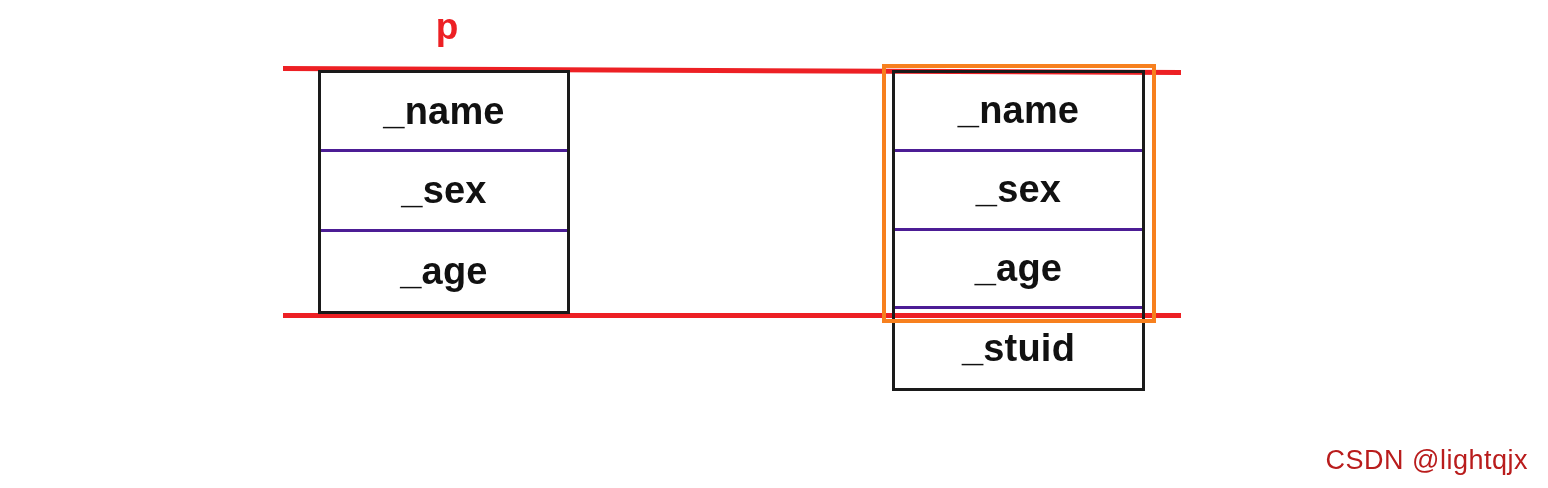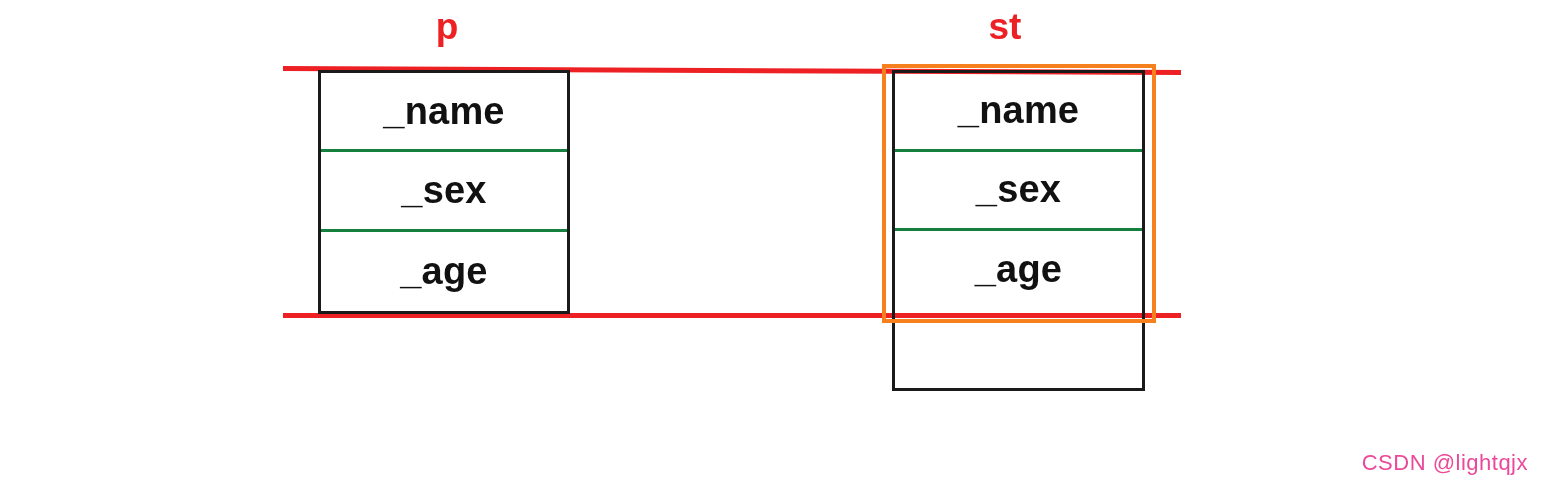--- a/index.html
+++ b/index.html
@@ -42,21 +42,21 @@
   .field-row {
     box-sizing: border-box;
     width: 100%;
     display: flex;
     align-items: center;
     justify-content: center;
     font-size: 38px;
     font-weight: 600;
     color: #111111;
     letter-spacing: 0.2px;
-    border-bottom: 3px solid #15803d;
+    border-bottom: 3px solid #4c1d95;
   }
   .field-row:last-child { border-bottom: none; }
 
   
   #box-p  { left: 318px; top: 70px;  width: 252px; height: 244px; }
   #box-p  .field-row { height: 33.33%; }
 
   
   #box-st { left: 892px; top: 70px;  width: 253px; height: 321px; }
   #box-st .field-row { height: 25%; }
@@ -98,49 +98,49 @@
     color: #ED2024;
     white-space: nowrap;
     font-family: "DejaVu Sans", "Liberation Sans", sans-serif;
   }
 
   
   #watermark {
     position: absolute;
     right: 20px;
     bottom: 12px;
-    font-size: 22px;
-    color: #ec4899;
+    font-size: 27px;
+    color: #b91c1c;
     letter-spacing: 0.5px;
     white-space: nowrap;
     user-select: none;
   }
 </style>
 </head>
 <body>
 
 <div id="canvas">
 
   <div class="class-label" id="label-p">p</div>
 
-  <div class="class-label" id="label-st">st</div>
 
   <div class="slice-line" id="slice-top"></div>
   <div class="slice-line" id="slice-bottom"></div>
 
   <div class="obj-box" id="box-p">
     <div class="field-row">_name</div>
     <div class="field-row">_sex</div>
     <div class="field-row">_age</div>
   </div>
 
   <div class="obj-box" id="box-st">
     <div class="field-row">_name</div>
     <div class="field-row">_sex</div>
     <div class="field-row">_age</div>
+    <div class="field-row">_stuid</div>
   </div>
 
   <div id="highlight-base"></div>
 
 
   <div id="watermark">CSDN @lightqjx</div>
 
 </div>
 
 </body></html>

